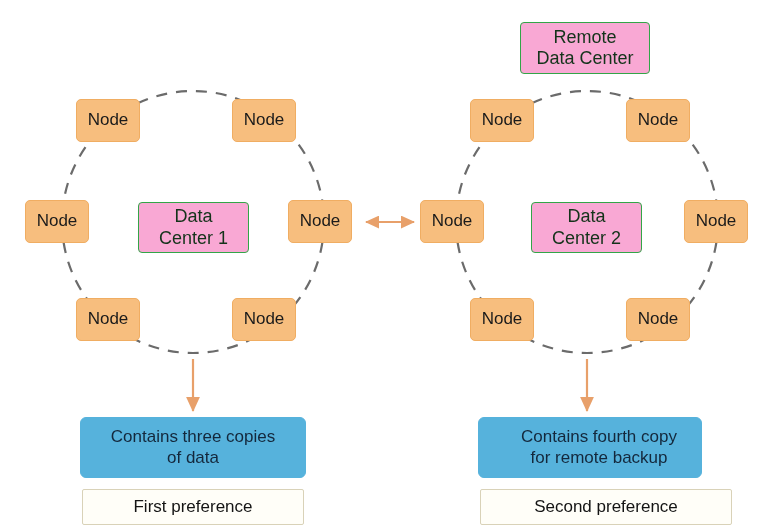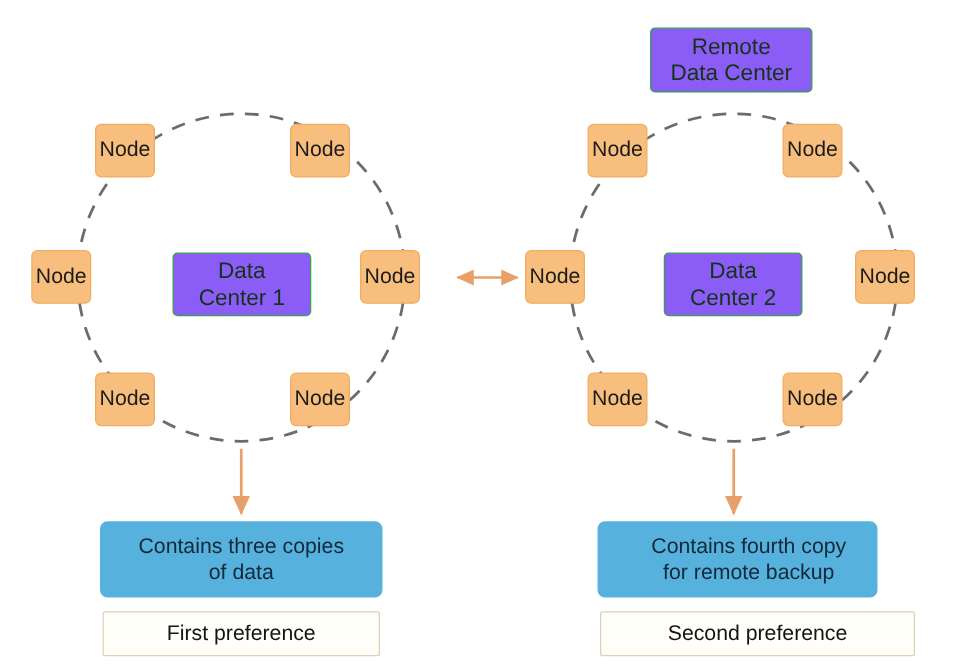--- a/index.html
+++ b/index.html
@@ -32,25 +32,25 @@
     text-align: center;
     line-height: 1.18;
     white-space: pre-line;
   }
   .node-box {
     background: #f7be7e;
     border: 1px solid #f0ad62;
     border-radius: 5px;
     color: #1b1b1b;
     font-size: 17px;
-    width: 48px;
+    width: 64px;
     height: 43px;
   }
   .dc-box {
-    background: #8b5cf6;
+    background: #f9a8d4;
     border: 1px solid #33a548;
     border-radius: 4px;
     color: #14331a;
     font-size: 18px;
   }
   .info-box {
     background: #56b2dc;
     border: 1px solid #56b2dc;
     border-radius: 6px;
     color: #14283c;

